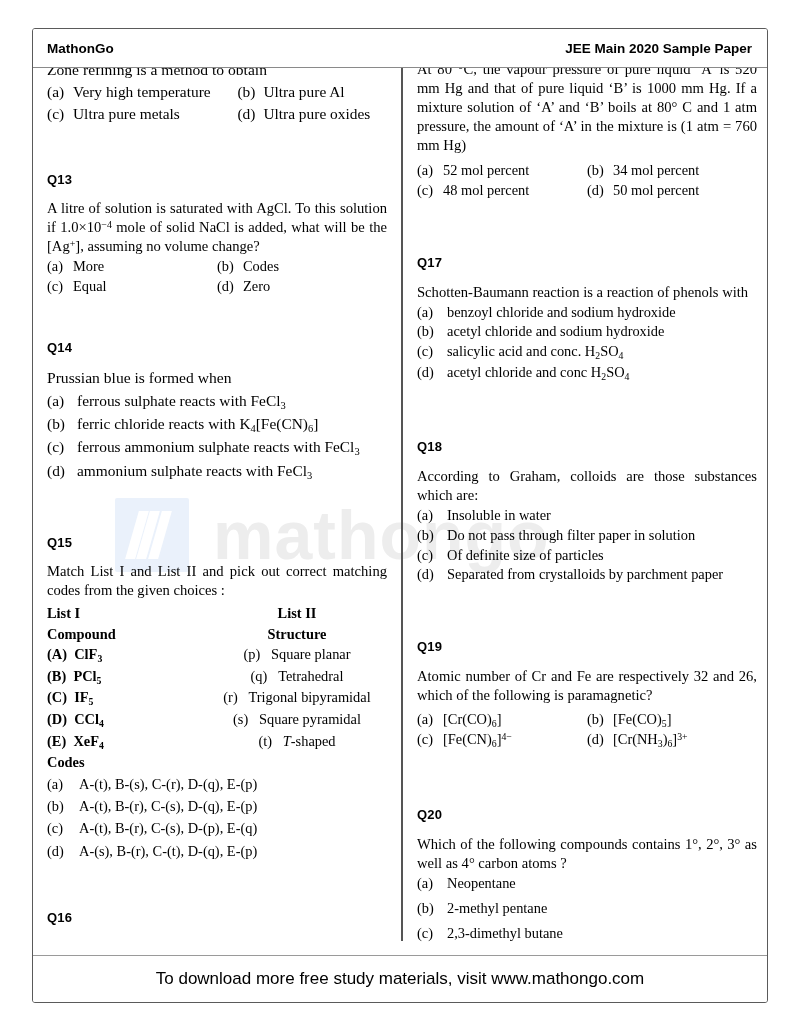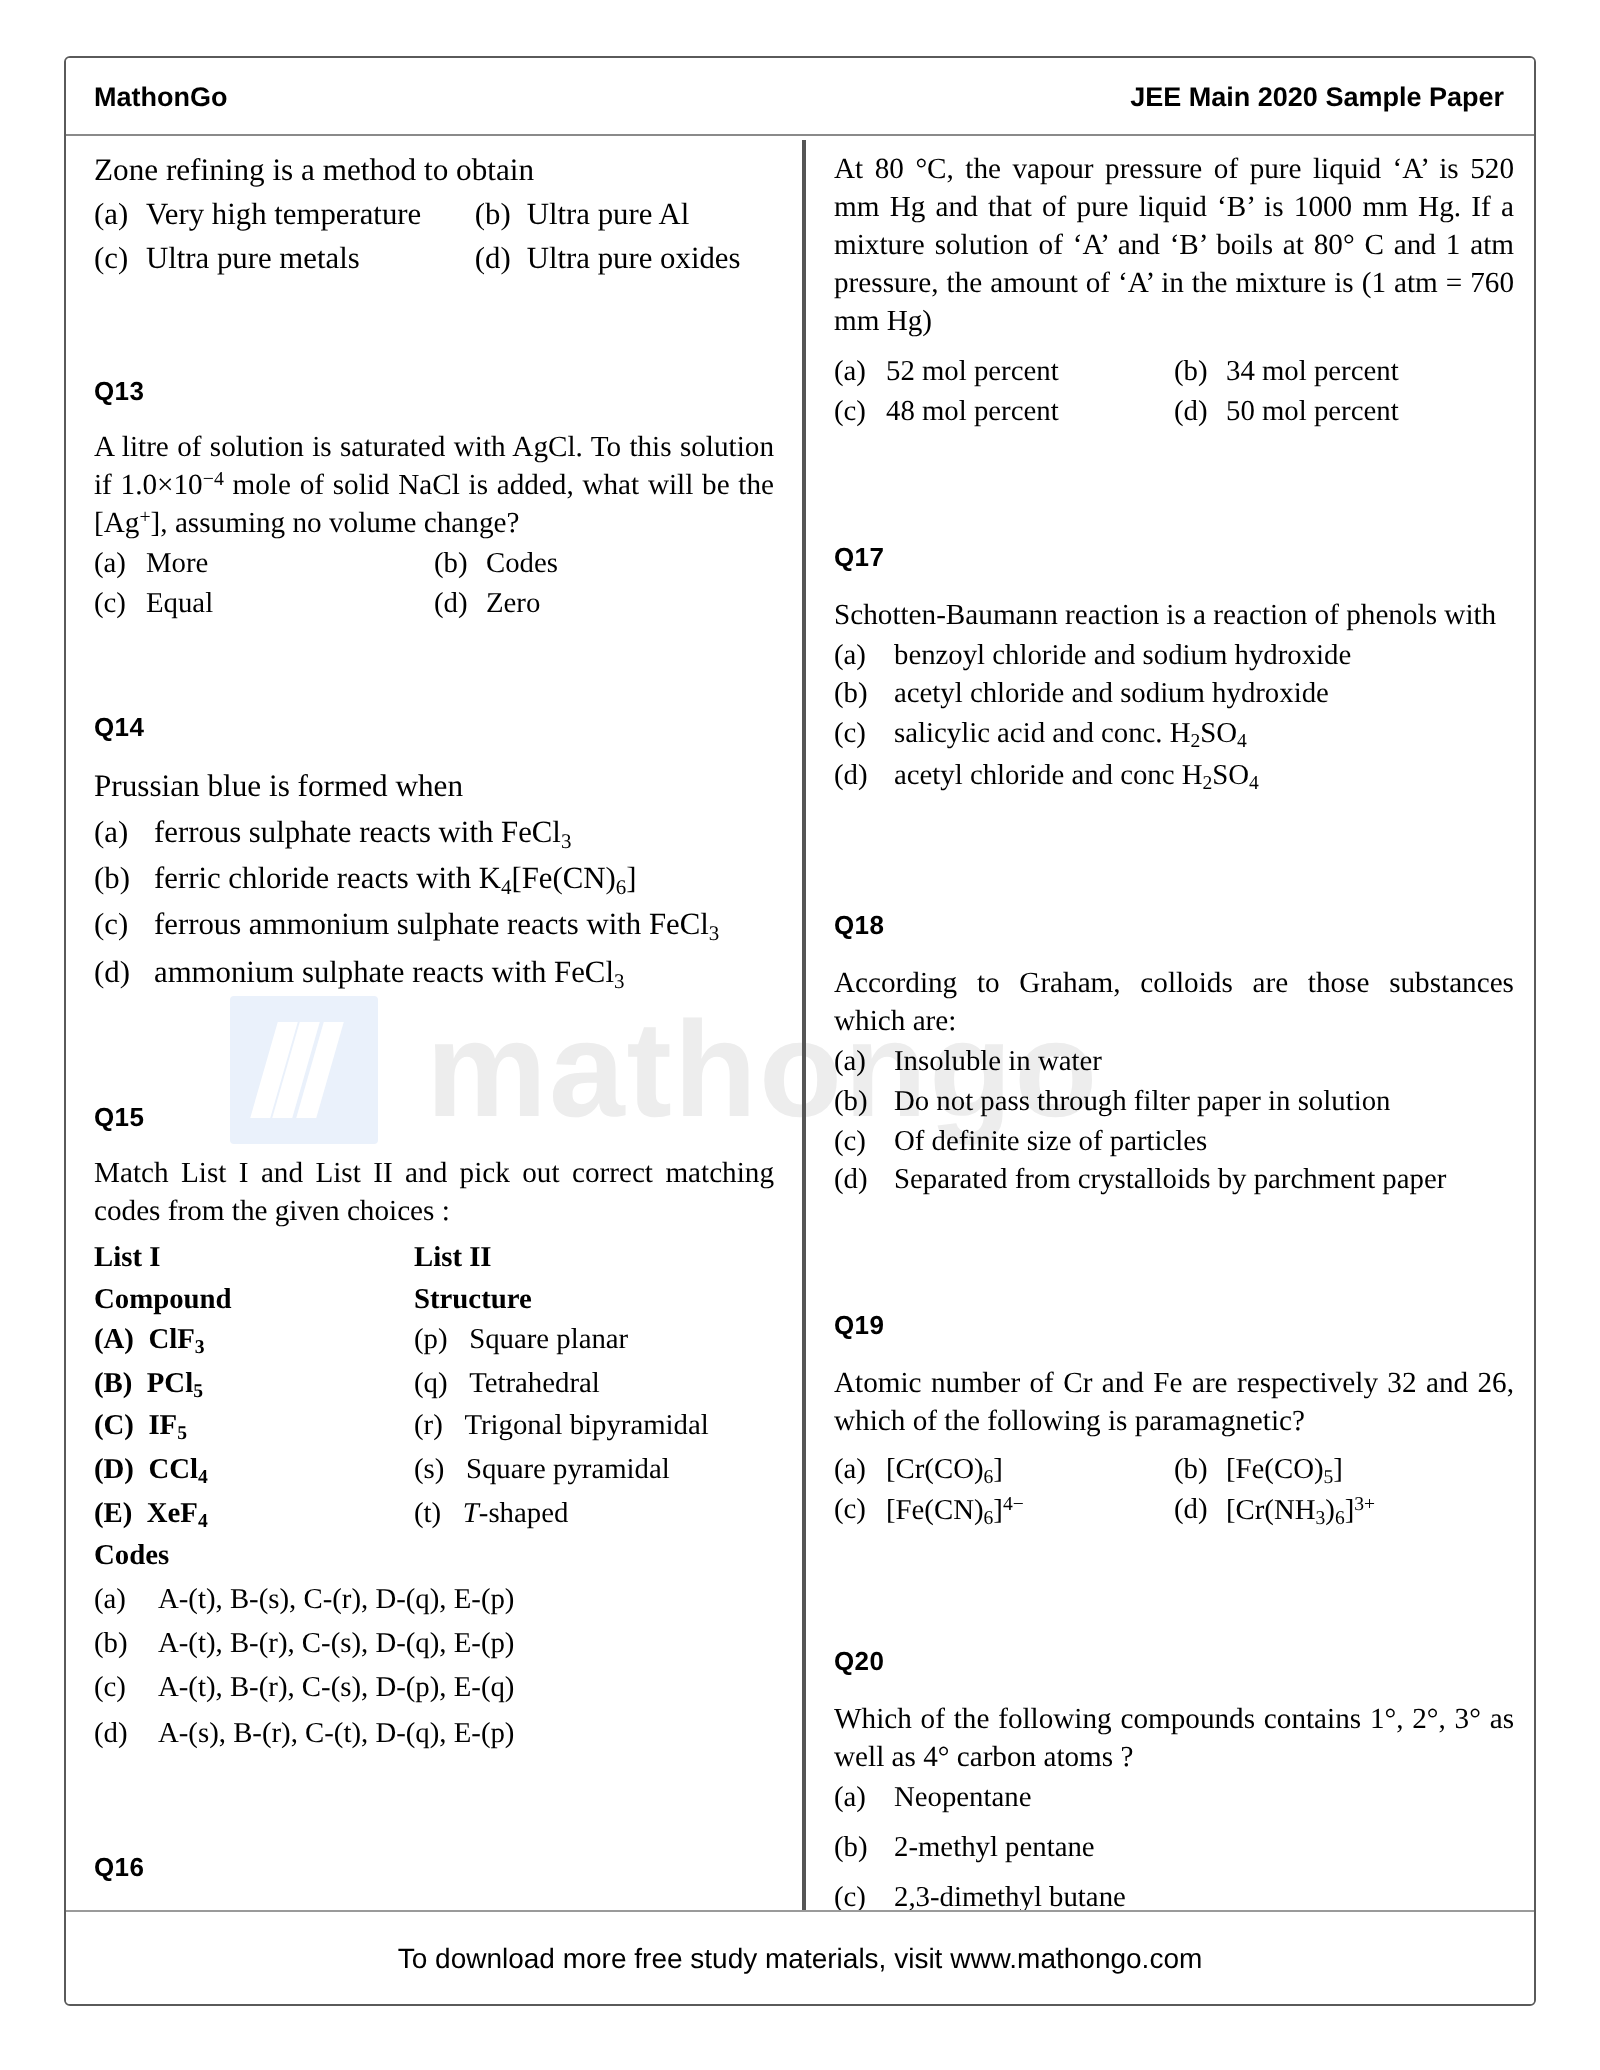--- a/index.html
+++ b/index.html
@@ -98,21 +98,21 @@
     left: 0; right: 0;
     top: 38px;
     height: 1px;
     background: #8a8a8a;
     z-index: 3;
   }
   
   #cols {
     position: absolute;
     left: 0;
-    top: 39px;
+    top: 23px;
     width: 100%;
     height: 889px;
     z-index: 2;
   }
   #divider {
     position: absolute;
     left: 368px;
     top: 2px;
     width: 1.5px;
     height: 887px;
@@ -165,37 +165,37 @@
   .gap-lg  { height: 26px; }
   .gap-xl  { height: 34px; }
 
   
   .match-head, .match-row {
     display: flex;
     font-size: 14.4px;
     line-height: 1.42;
   }
   .match-col-a { width: 160px; flex: 0 0 auto; font-weight: bold; }
-  .match-col-b { flex: 1 1 auto; }
+  .match-col-b { flex: 1 1 auto; text-align: center; }
   .bold { font-weight: 700; }
   .itlc { font-style: italic; }
   .code-line { font-size: 14.4px; line-height: 1.55; display: flex; }
   .code-line .tag { width: 32px; flex: 0 0 auto; }
 
   
   #footer {
     position: absolute;
     left: 0; right: 0;
     bottom: 0;
     height: 46px;
     display: flex;
     align-items: center;
     justify-content: center;
     font-family: "Liberation Sans", sans-serif;
-    font-size: 14px;
+    font-size: 17px;
     z-index: 3;
     background: #ffffff;
   }
   #footer-rule {
     position: absolute;
     left: 0; right: 0;
     bottom: 46px;
     height: 1px;
     background: #9a9a9a;
     z-index: 3;

